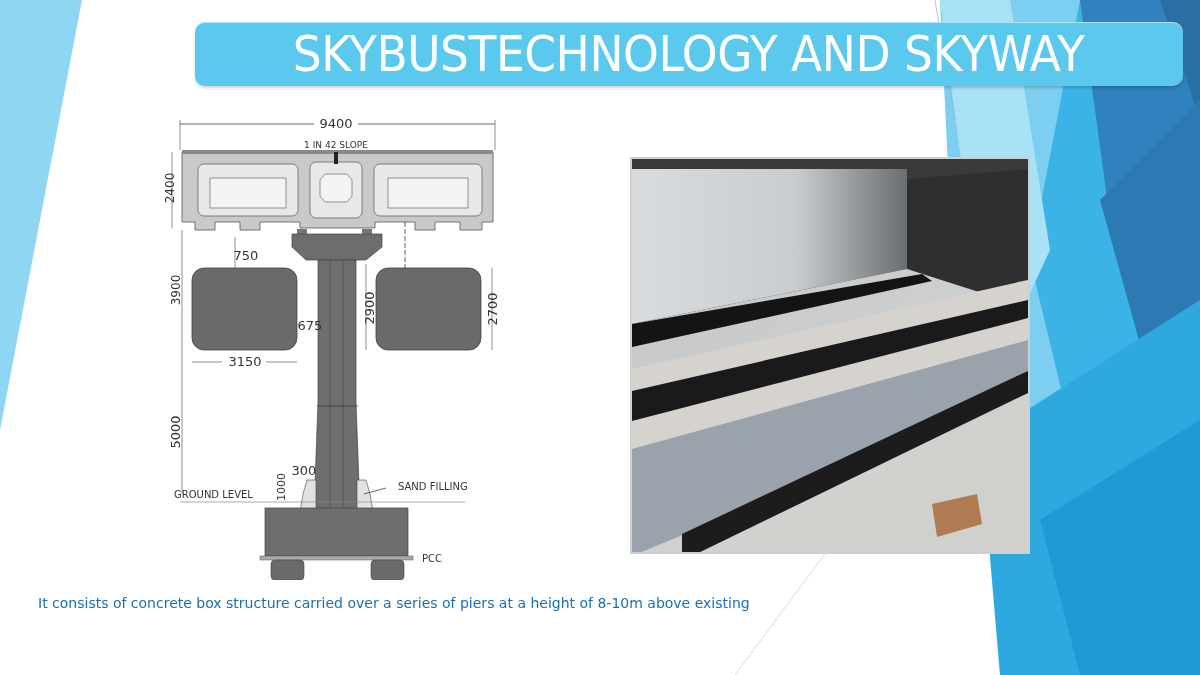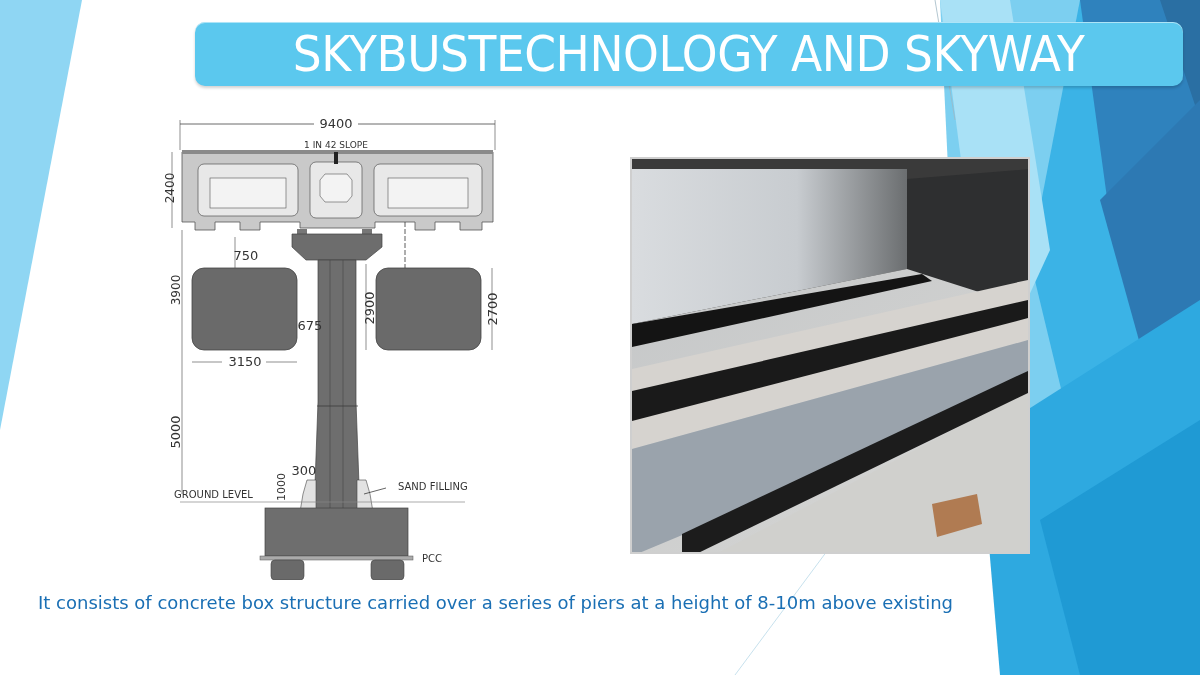--- a/index.html
+++ b/index.html
@@ -16,21 +16,21 @@
       font-family: "DejaVu Sans", sans-serif; line-height: 1;
       transform: scaleX(0.93); transform-origin: center;
     }
     .drawing { position: absolute; left: 160px; top: 112px; width: 350px; height: 468px; }
     .photo {
       position: absolute; left: 630px; top: 157px; width: 400px; height: 397px;
       border: 2px solid #cfcfcf; box-sizing: border-box; overflow: hidden; background: #222;
     }
     .caption {
       position: absolute; left: 38px; top: 589px; width: 1150px;
-      color: #1a6fb4; font-size: 18px; line-height: 28px;
+      color: #1a6fb4; font-size: 14px; line-height: 28px;
       font-family: "DejaVu Sans", sans-serif;
     }
     .caption span { display: block; white-space: nowrap; }
     .dim { font-family: "DejaVu Sans", sans-serif; fill: #333; }
   </style>
 </head>
 <body>
 
 <svg class="bg" viewBox="0 0 1200 675" xmlns="http://www.w3.org/2000/svg">
   <rect x="0" y="0" width="1200" height="675" fill="#ffffff"></rect>

